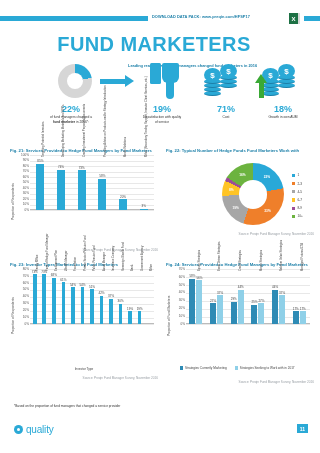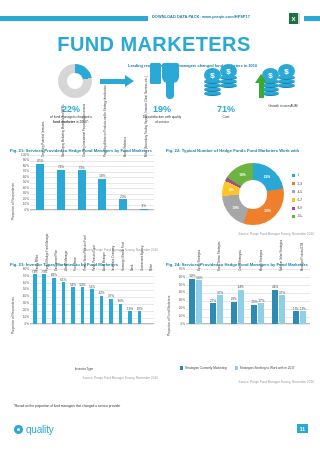--- a/index.html
+++ b/index.html
@@ -245,20 +245,21 @@
           </div>
           <div class="coinstack" style="left:16px; height:22px;">
             <div class="coin" style="bottom:0;"></div>
             <div class="coin" style="bottom:4px;"></div>
             <div class="coin" style="bottom:8px;"></div>
             <div class="face" style="bottom:10px;">$</div>
           </div>
           <div class="grow-arrow"></div>
         </div>
       </div>
+      <div class="value">18%</div>
       <div class="desc">Growth in own AUM</div>
     </div>
   </div>
 
   <div class="fig" id="fig21" style="left:10px; top:148px; width:148px; height:105px;">
     <div class="fig-title">Fig. 21: Services Provided to Hedge Fund Managers by Fund Marketers</div>
     <div class="axis-title" style="left:1px; top:72px;">Proportion of Respondents</div>
     <div class="plot" id="fig21-plot" style="margin-left:20px; height:55px; width:124px;">
         <div class="gridline" style="top: 55px;"></div>
         <div class="ytick" style="top: 53.4px;">0%</div>

